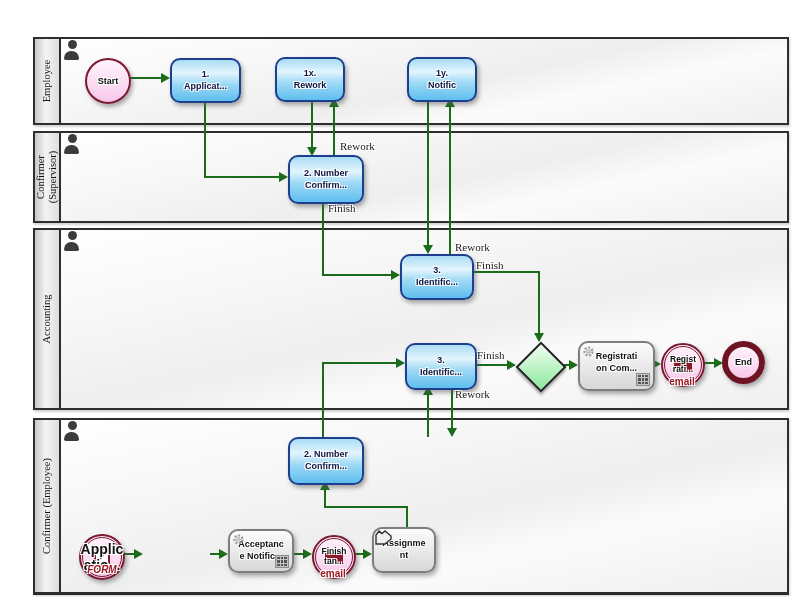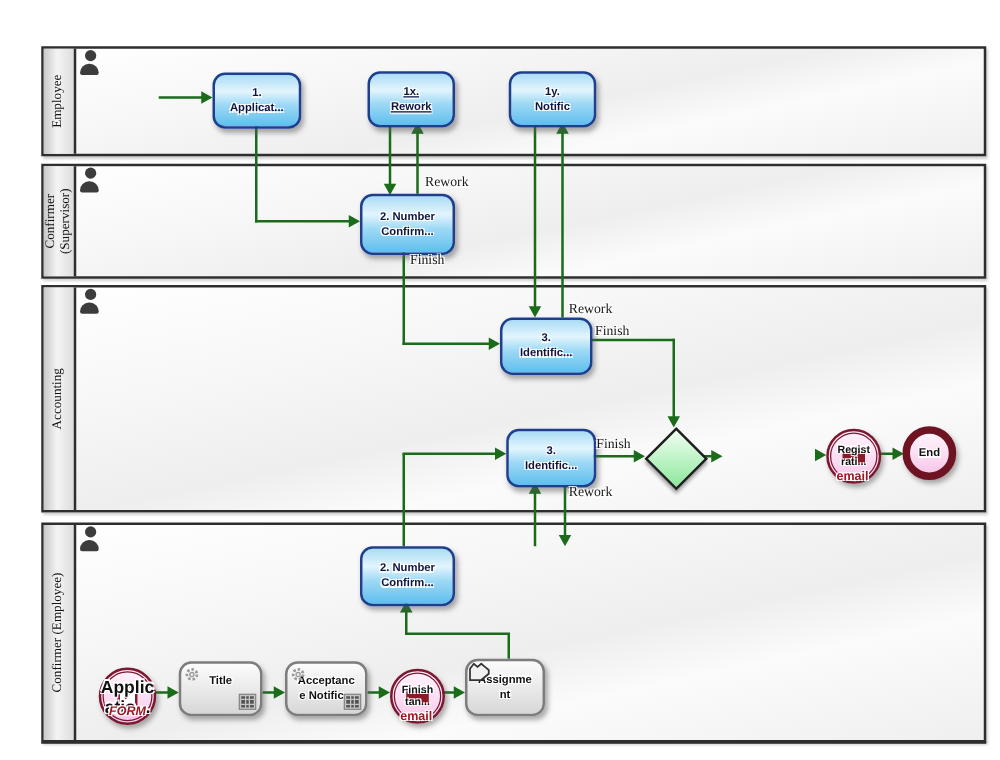--- a/index.html
+++ b/index.html
@@ -189,25 +189,28 @@
   <div class="vl" style="left:324px;top:489px;height:18px;"></div>
   <div class="au" style="left:320px;top:481px;"></div>
 
   <div class="edge-label" style="left:340px;top:140px;">Rework</div>
   <div class="edge-label" style="left:328px;top:202px;">Finish</div>
   <div class="edge-label" style="left:455px;top:241px;">Rework</div>
   <div class="edge-label" style="left:476px;top:259px;">Finish</div>
   <div class="edge-label" style="left:477px;top:349px;">Finish</div>
   <div class="edge-label" style="left:455px;top:388px;">Rework</div>
 
+  <div class="event" style="left:85px;top:58px;width:42px;height:42px;">
+    <span class="node-text ev-text">Start</span>
+  </div>
   <div class="task-blue" style="left:170px;top:58px;width:67px;height:41px;">
     <span class="node-text">1.
 Applicat...</span>
   </div>
-  <div class="task-blue" style="left:294px;top:57px;width:66px;height:41px;text-decoration:underline;">
+  <div class="task-blue" style="left:275px;top:57px;width:66px;height:41px;">
     <span class="node-text">1x.
 Rework</span>
   </div>
   <div class="task-blue" style="left:407px;top:57px;width:66px;height:41px;">
     <span class="node-text">1y.
 Notific</span>
   </div>
 
   <div class="task-blue" style="left:288px;top:155px;width:72px;height:45px;">
     <span class="node-text">2. Number
@@ -217,20 +220,39 @@
   <div class="task-blue" style="left:400px;top:254px;width:70px;height:42px;">
     <span class="node-text">3.
 Identific...</span>
   </div>
   <div class="task-blue" style="left:405px;top:343px;width:68px;height:43px;">
     <span class="node-text">3.
 Identific...</span>
   </div>
   <div class="gw" style="left:517px;top:343px;">
     <div class="gw-inner"></div>
+  </div>
+  <div class="task-gray" style="left:578px;top:341px;width:77px;height:50px;">
+    <svg class="gear" width="13" height="13" viewBox="0 0 13 13">
+        <circle cx="6.5" cy="6.5" r="4" fill="none" stroke="#9a9a9a" stroke-width="2.2" stroke-dasharray="2 1.6"></circle>
+        <circle cx="6.5" cy="6.5" r="1.7" fill="#e8e8e8" stroke="#9a9a9a" stroke-width="1"></circle>
+      </svg>
+    <span class="node-text">Registrati
+on Com...</span>
+    <span class="keypad">
+        <i></i>
+        <i></i>
+        <i></i>
+        <i></i>
+        <i></i>
+        <i></i>
+        <i></i>
+        <i></i>
+        <i></i>
+      </span>
   </div>
   <div class="event double" style="left:661px;top:343px;width:40px;height:40px;">
     <span class="ev-icon-wrap">
         <span class="env"></span>
       </span>
     <span class="node-text ev-text" style="font-size:8.5px;">Regist
 rati...</span>
   </div>
   <div class="ev-sub" style="left:659px;top:376px;width:46px;">email</div>
   <div class="event end" style="left:722px;top:341px;width:43px;height:43px;box-sizing:border-box;">
@@ -244,38 +266,20 @@
   <div class="event double" style="left:79px;top:534px;width:42px;height:42px;">
     <span class="ev-icon-wrap">
         <span class="doc">
           <span>✓</span>
         </span>
       </span>
     <span class="node-text ev-text" style="font-size:14px;">Applic
 atio...</span>
   </div>
   <div class="ev-sub" style="left:79px;top:564px;width:46px;font-style:italic;">FORM</div>
-  <div class="task-gray" style="left:143px;top:529px;width:67px;height:44px;">
-    <svg class="gear" width="13" height="13" viewBox="0 0 13 13">
-        <circle cx="6.5" cy="6.5" r="4" fill="none" stroke="#9a9a9a" stroke-width="2.2" stroke-dasharray="2 1.6"></circle>
-        <circle cx="6.5" cy="6.5" r="1.7" fill="#e8e8e8" stroke="#9a9a9a" stroke-width="1"></circle>
-      </svg>
-    <span class="node-text">Title</span>
-    <span class="keypad">
-        <i></i>
-        <i></i>
-        <i></i>
-        <i></i>
-        <i></i>
-        <i></i>
-        <i></i>
-        <i></i>
-        <i></i>
-      </span>
-  </div>
   <div class="task-gray" style="left:228px;top:529px;width:66px;height:44px;">
     <svg class="gear" width="13" height="13" viewBox="0 0 13 13">
         <circle cx="6.5" cy="6.5" r="4" fill="none" stroke="#9a9a9a" stroke-width="2.2" stroke-dasharray="2 1.6"></circle>
         <circle cx="6.5" cy="6.5" r="1.7" fill="#e8e8e8" stroke="#9a9a9a" stroke-width="1"></circle>
       </svg>
     <span class="node-text">Acceptanc
 e Notific...</span>
     <span class="keypad">
         <i></i>
         <i></i>

